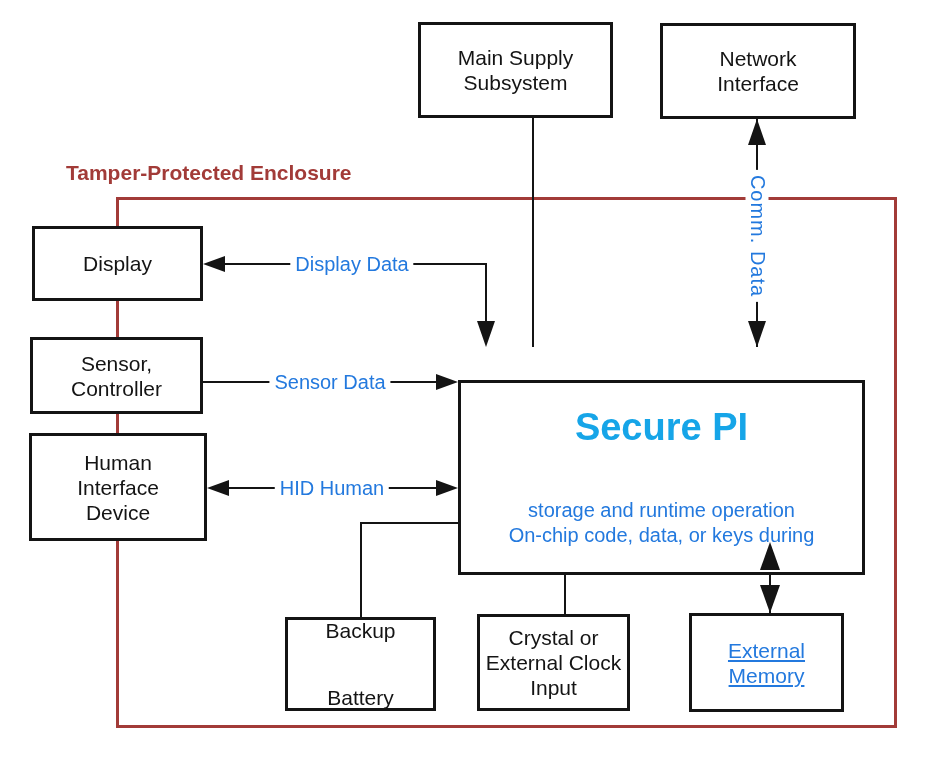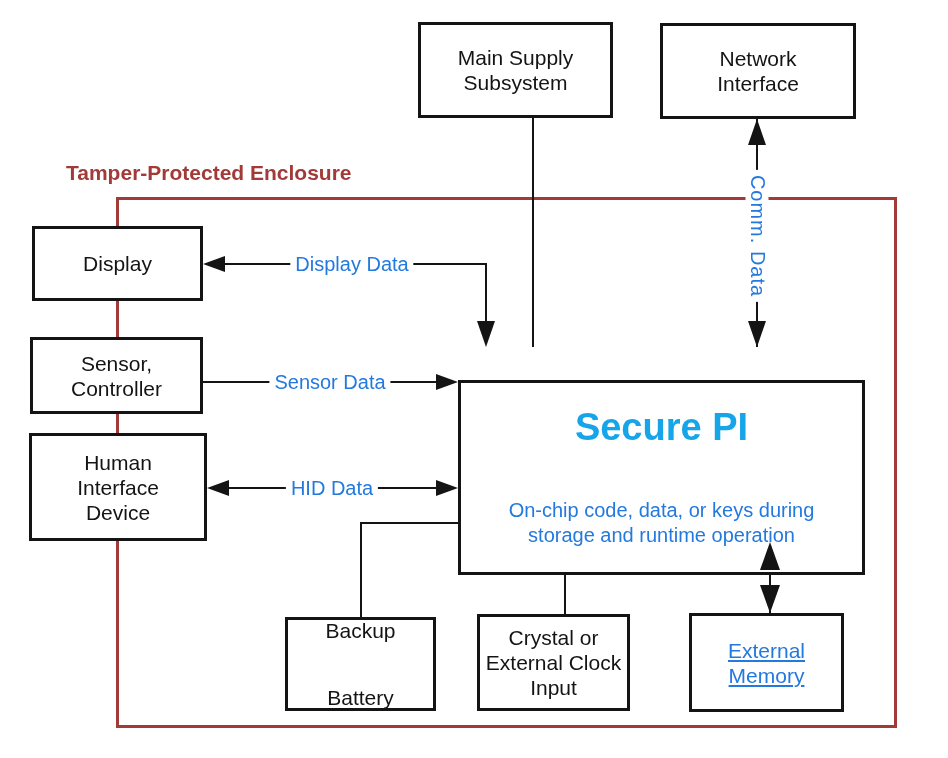--- a/index.html
+++ b/index.html
@@ -106,22 +106,22 @@
 
   <div class="box" id="box-hid">
     <div>Human</div>
     <div>Interface</div>
     <div>Device</div>
   </div>
 
   <div class="box" id="box-secure-pi">
     <div class="spi-title">Secure PI</div>
     <div class="spi-desc">
+      <div>storage and runtime operation</div>
       <div>On-chip code, data, or keys during</div>
-      <div>storage and runtime operation</div>
     </div>
   </div>
 
   <div class="box" id="box-backup">
     <div>Backup</div>
     <div>Battery</div>
   </div>
 
   <div class="box" id="box-crystal">
     <div>Crystal or</div>
@@ -129,16 +129,16 @@
     <div>Input</div>
   </div>
 
   <div class="box" id="box-extmem">
     <div>External</div>
     <div>Memory</div>
   </div>
 
   <div class="edge-label" style="left:352px;top:264px;">Display Data</div>
   <div class="edge-label" style="left:330px;top:382px;">Sensor Data</div>
-  <div class="edge-label" style="left:332px;top:488px;">HID Data</div>
+  <div class="edge-label" style="left:332px;top:488px;">HID Human</div>
   <div class="edge-label vertical" style="left:757px;top:236px;">Comm. Data</div>
 
 </div>
 
 </body></html>

